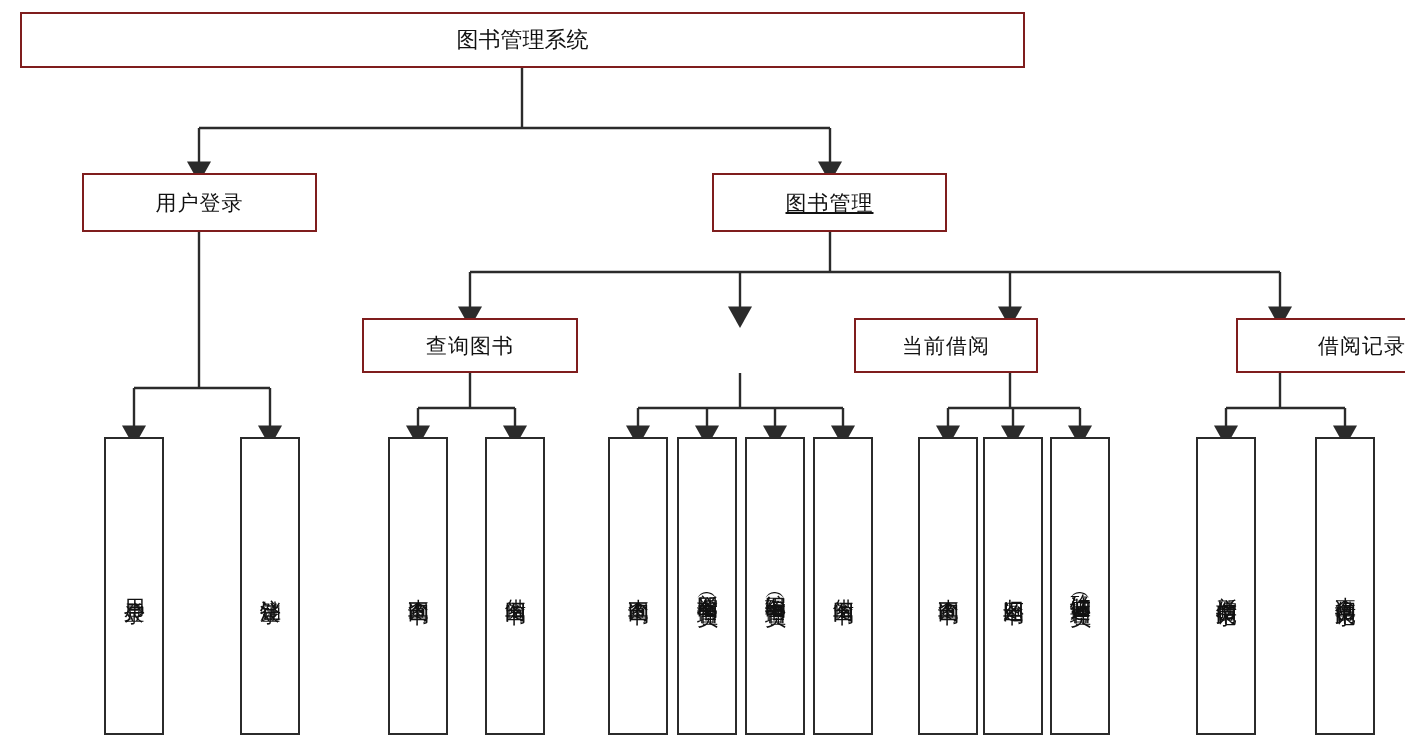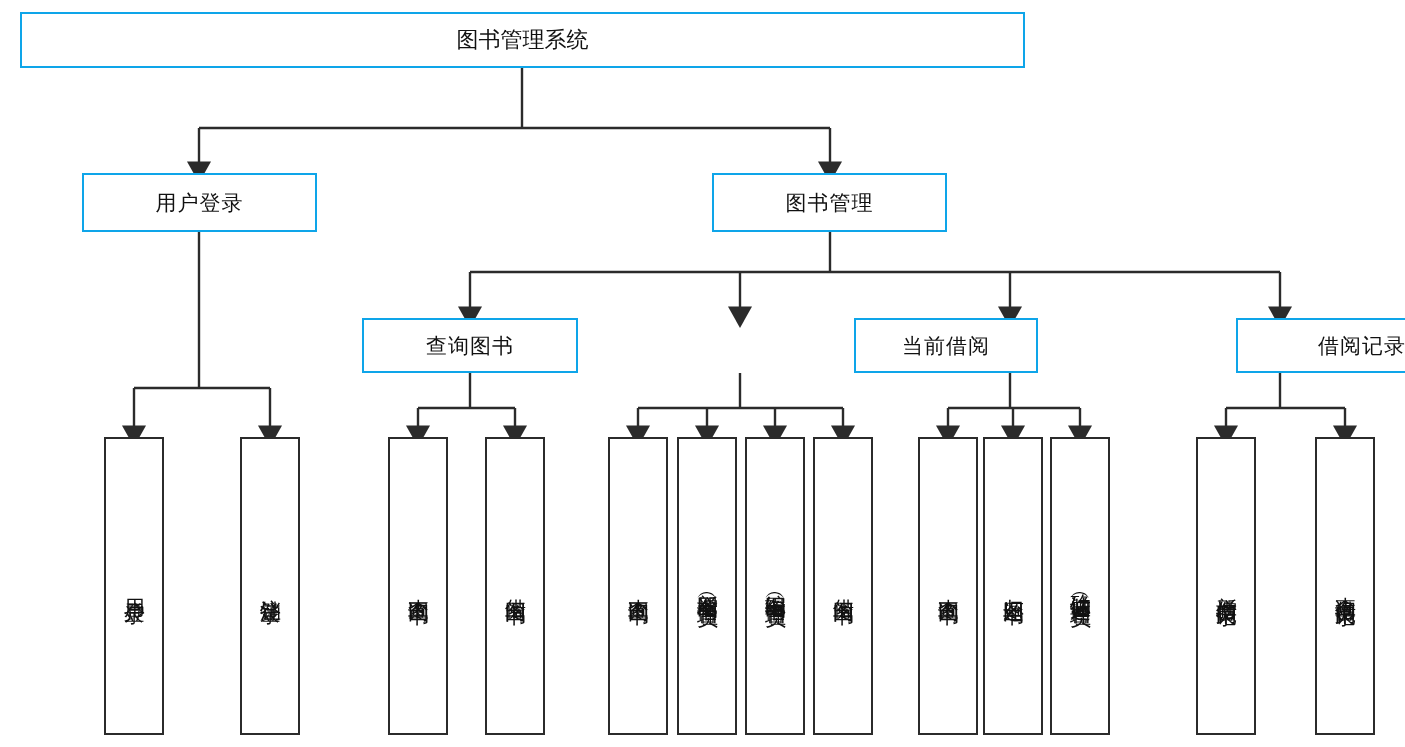--- a/index.html
+++ b/index.html
@@ -1,19 +1,19 @@
 <!DOCTYPE html>
 <html><head>
 <meta charset="utf-8">
 <style>
   html,body{margin:0;padding:0;background:#ffffff;}
   body{width:1405px;height:747px;font-family:"DejaVu Sans","Liberation Sans",sans-serif;}
   #stage{position:relative;width:1405px;height:747px;overflow:hidden;background:#fff;}
   svg#wires{position:absolute;left:0;top:0;width:1405px;height:747px;}
-  .node{position:absolute;box-sizing:border-box;background:#ffffff;border:2px solid #0ea5e9;
+  .node{position:absolute;box-sizing:border-box;background:#ffffff;border:2px solid #7f1d1d;
         display:flex;align-items:center;justify-content:center;color:#111;}
   .node.h{font-size:21px;letter-spacing:1px;}
   .node.root{font-size:22px;}
   .leaf{position:absolute;box-sizing:border-box;background:#ffffff;border:2px solid #2b2b2b;
         display:flex;align-items:center;justify-content:center;}
   .vtext{writing-mode:vertical-rl;text-orientation:upright;font-size:21px;line-height:1.18;
          letter-spacing:2px;color:#111;white-space:nowrap;}
   .watermark{position:absolute;font-size:17px;color:#b9b9b9;white-space:nowrap;
              left:1190px;top:716px;letter-spacing:0.5px;}
 </style>
@@ -71,21 +71,21 @@
     </g>
   </svg>
 
   <div class="node root" style="left:20px;top:12px;width:1005px;height:56px;">
     <span>图书管理系统</span>
   </div>
 
   <div class="node h" style="left:82px;top:173px;width:235px;height:59px;">
     <span>用户登录</span>
   </div>
-  <div class="node h" style="left:712px;top:173px;width:235px;height:59px;">
+  <div class="node h" style="left:712px;top:173px;width:235px;height:59px;text-decoration:underline;">
     <span>图书管理</span>
   </div>
 
   <div class="node h" style="left:362px;top:318px;width:216px;height:55px;">
     <span>查询图书</span>
   </div>
   <div class="node h" style="left:854px;top:318px;width:184px;height:55px;">
     <span>当前借阅</span>
   </div>
   <div class="node h" style="left:1236px;top:318px;width:252px;height:55px;">

